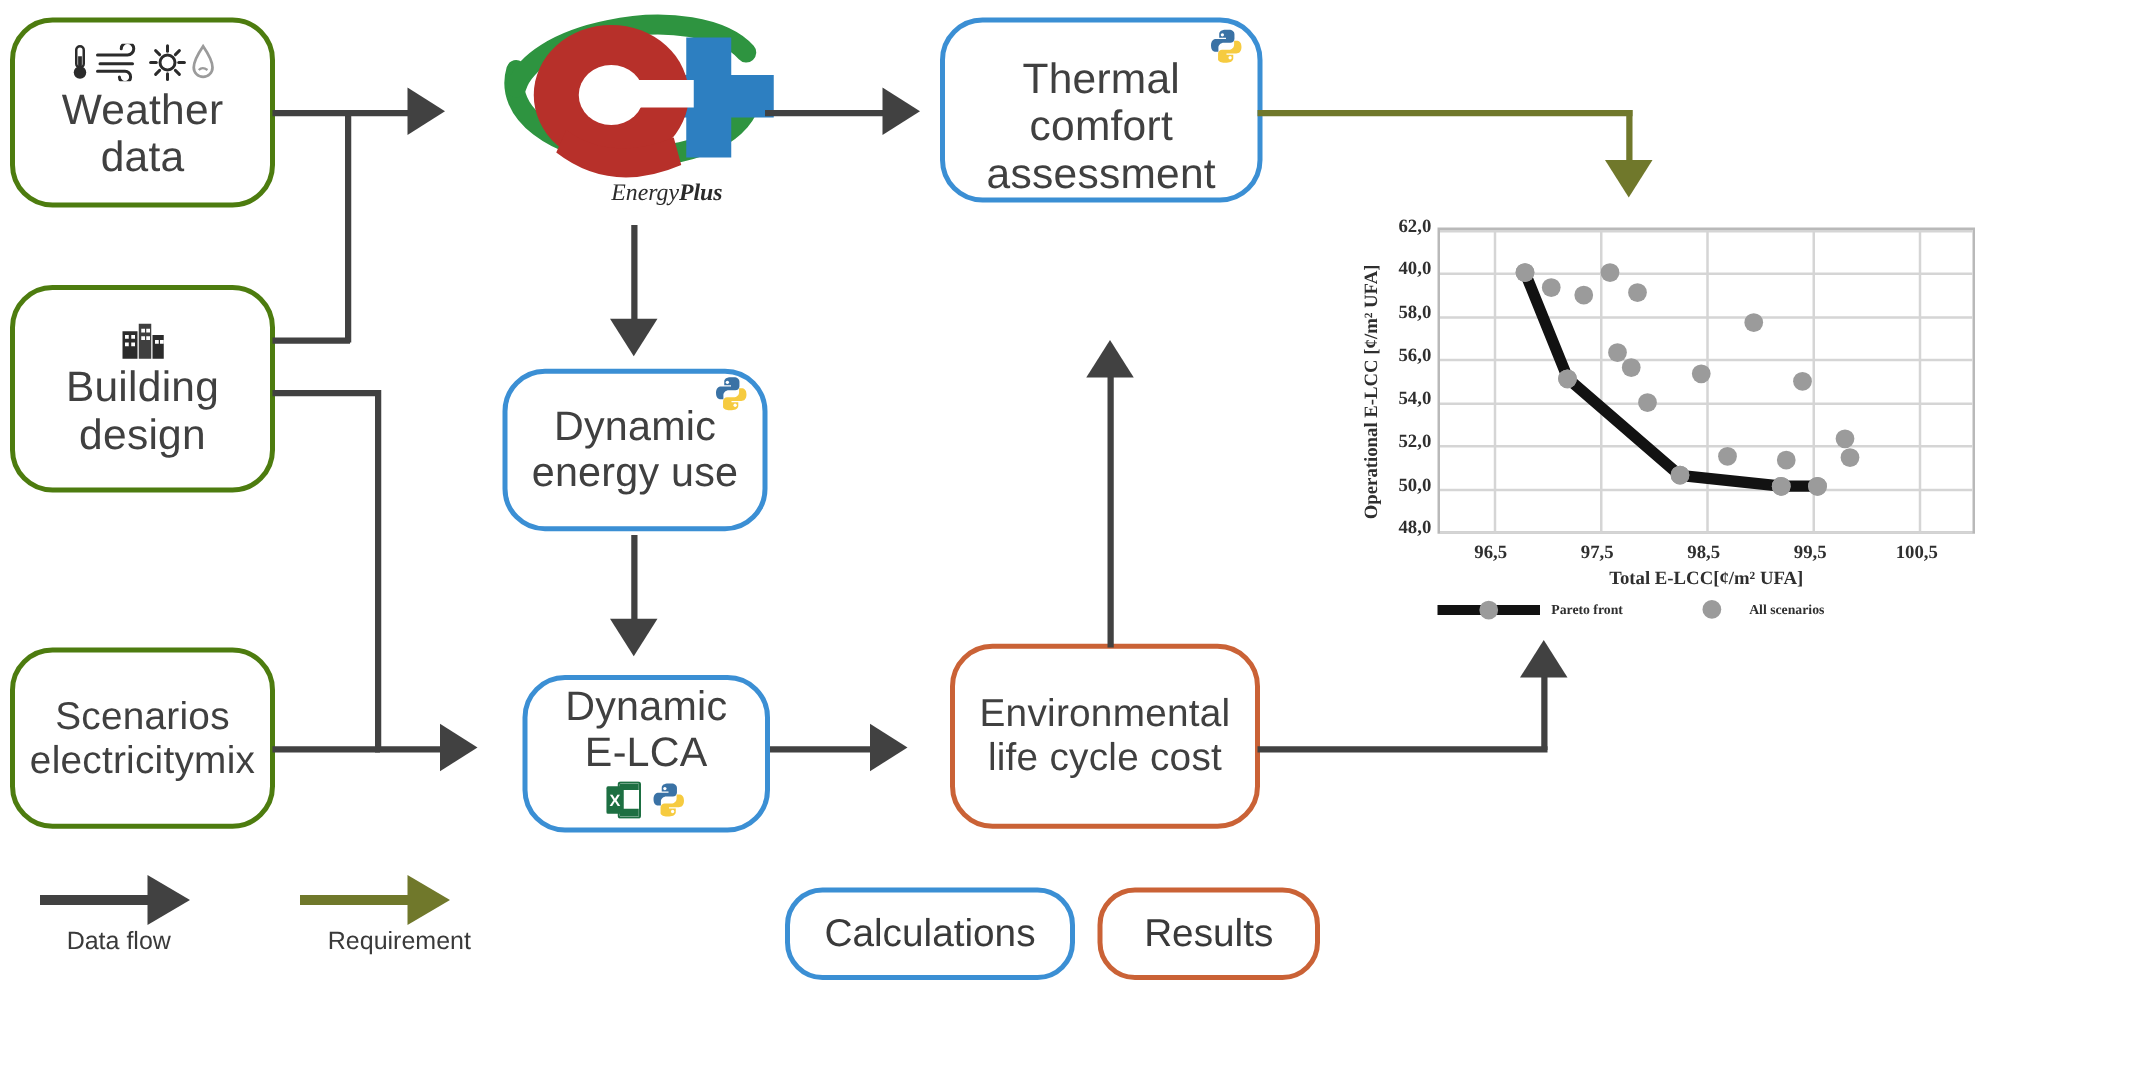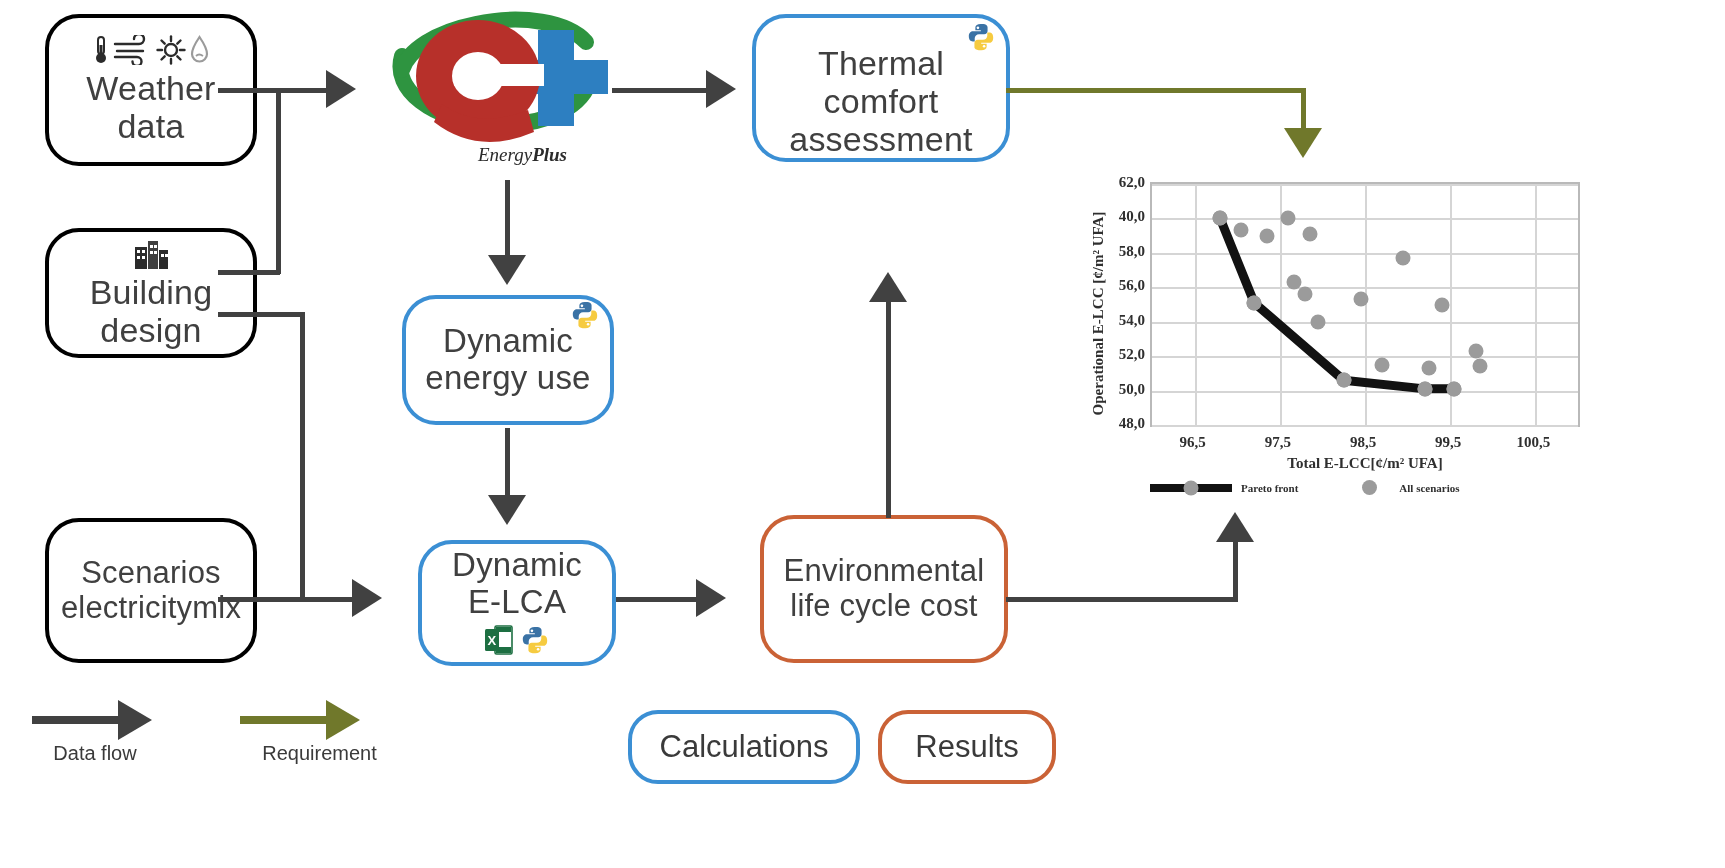--- a/index.html
+++ b/index.html
@@ -6,21 +6,21 @@
   body{width:1725px;height:868px;position:relative;overflow:hidden;
        font-family:"Liberation Sans", sans-serif;color:#3a3a3a;}
   .canvas{position:absolute;inset:0;}
 
   
   .node{position:absolute;box-sizing:border-box;border-radius:34px;
         background:#ffffff;display:flex;flex-direction:column;
         align-items:center;justify-content:center;text-align:center;
         line-height:1.12;letter-spacing:.2px;}
   .node .ttl{white-space:pre-line;color:#404040;}
-  .n-input{border:4px solid #000000;margin-left:37px;}
+  .n-input{border:4px solid #4d7c0f;}
   .n-calc{border:4px solid #3b8fd4;}
   .n-result{border:4px solid #ca6236;}
 
   
   .ln{position:absolute;background:#414141;}
   .ln-h{height:5px;}
   .ln-v{width:5px;}
   .ln-olive{background:#70782b;}
   .ahead{position:absolute;width:0;height:0;}
   .ahead-r{border-top:19px solid transparent;border-bottom:19px solid transparent;
@@ -29,21 +29,21 @@
            border-top:30px solid #414141;}
   .ahead-u{border-left:19px solid transparent;border-right:19px solid transparent;
            border-bottom:30px solid #414141;}
   .ahead-d-olive{border-left:19px solid transparent;border-right:19px solid transparent;
                  border-top:30px solid #70782b;}
 
   
   .wx{display:flex;align-items:center;gap:3px;margin-bottom:4px;}
 
   
-  .eplus{position:absolute;left:372px;top:8px;width:250px;height:165px;}
+  .eplus{position:absolute;left:383px;top:8px;width:250px;height:165px;}
   .eplus .cap{position:absolute;left:106px;top:136px;font-size:19px;
        font-style:italic;color:#2b2b2b;font-family:"Liberation Serif",serif;}
   .eplus .cap b{font-weight:bold;font-style:italic;}
 
   
   .pyico{width:30px;height:30px;display:inline-block;}
   .xlico{width:28px;height:30px;display:inline-block;}
   .iconrow{display:flex;gap:7px;align-items:center;justify-content:center;margin-top:4px;}
 
   
@@ -119,21 +119,21 @@
 
       <svg width="21" height="30" viewBox="0 0 21 30">
         <path d="M10.5 2 C10.5 2 3 13 3 19 a7.5 7.5 0 0 0 15 0 C18 13 10.5 2 10.5 2 Z" fill="none" stroke="#9b9b9b" stroke-width="2.2"></path>
         <path d="M7 21 q3 -3 7 0" fill="none" stroke="#9b9b9b" stroke-width="1.8"></path>
       </svg>
     </div>
     <div class="ttl">Weather
 data</div>
   </div>
 
-  <div class="node n-input" style="left:8px;top:228px;width:212px;height:130px;font-size:34px;">
+  <div class="node n-input" style="left:8px;top:228px;width:212px;height:166px;font-size:34px;">
     <svg width="40" height="34" viewBox="0 0 40 34" style="margin-bottom:2px;">
       <rect x="4" y="10" width="12" height="22" fill="#2b2b2b"></rect>
       <rect x="17" y="4" width="10" height="28" fill="#3f3f3f"></rect>
       <rect x="28" y="13" width="9" height="19" fill="#2b2b2b"></rect>
       <g fill="#ffffff">
         <rect x="6" y="13" width="3" height="3"></rect>
           <rect x="11" y="13" width="3" height="3"></rect>
         <rect x="6" y="19" width="3" height="3"></rect>
           <rect x="11" y="19" width="3" height="3"></rect>
         <rect x="19" y="8" width="3" height="3"></rect>

